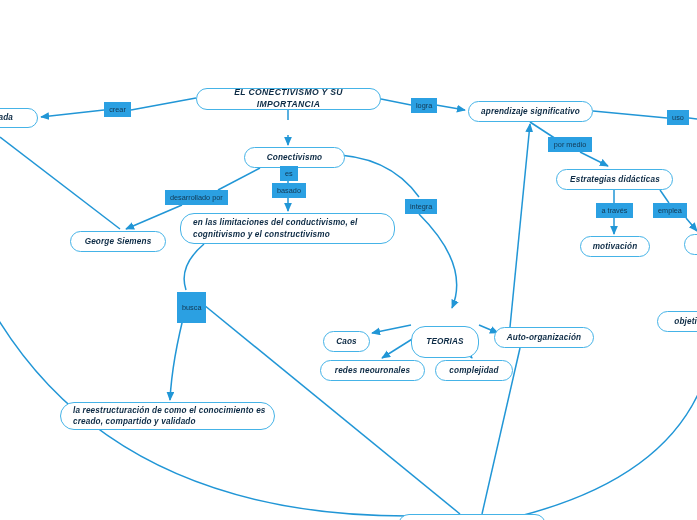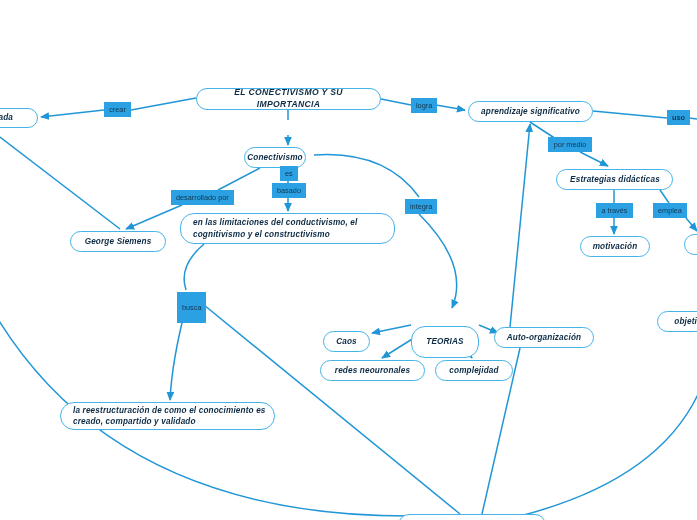--- a/index.html
+++ b/index.html
@@ -109,42 +109,42 @@
         <path d="M 193 296 L 460 514"></path>
         <path d="M -4 316 Q 120 520 420 516"></path>
         <path d="M 520 516 Q 660 480 700 390"></path>
         <path d="M 697 321 L 719 321"></path>
         <path d="M 0 137 L 120 229"></path>
       </g>
   </svg>
   <div id="node-layer">
       <div class="node big" style="left: 196px; top: 88px; width: 185px; height: 22px;">EL CONECTIVISMO Y SU IMPORTANCIA</div>
       <div class="node" style="left: -34px; top: 108px; width: 72px; height: 20px;">ctada</div>
-      <div class="node" style="left: 244px; top: 147px; width: 62px; height: 21px;">Conectivismo</div>
+      <div class="node" style="left: 244px; top: 147px; width: 101px; height: 21px;">Conectivismo</div>
       <div class="node" style="left: 468px; top: 101px; width: 125px; height: 21px;">aprendizaje significativo</div>
       <div class="node" style="left: 556px; top: 169px; width: 117px; height: 21px; padding-left: 8px;">Estrategias didácticas</div>
       <div class="node multiline" style="left: 180px; top: 213px; width: 215px; height: 31px;">en  las limitaciones  del conductivismo, el cognitivismo y el constructivismo</div>
       <div class="node" style="left: 70px; top: 231px; width: 96px; height: 21px;">George Siemens</div>
       <div class="node" style="left: 580px; top: 236px; width: 70px; height: 21px;">motivación</div>
       <div class="node" style="left: 684px; top: 234px; width: 40px; height: 21px;"></div>
       <div class="node" style="left: 411px; top: 326px; width: 68px; height: 32px; text-align: center;">TEORIAS</div>
       <div class="node" style="left: 323px; top: 331px; width: 47px; height: 21px;">Caos</div>
       <div class="node" style="left: 494px; top: 327px; width: 100px; height: 21px;">Auto-organización</div>
       <div class="node" style="left: 657px; top: 311px; width: 62px; height: 21px;">objetiv</div>
       <div class="node" style="left: 320px; top: 360px; width: 105px; height: 21px;">redes neouronales</div>
       <div class="node" style="left: 435px; top: 360px; width: 78px; height: 21px;">complejidad</div>
       <div class="node multiline" style="left: 60px; top: 402px; width: 215px; height: 28px;">la reestructuración de como el conocimiento es creado, compartido y validado</div>
       <div class="node" style="left: 398px; top: 514px; width: 148px; height: 22px;"></div>
     </div>
   <div id="label-layer">
       <div class="label" style="left: 104px; top: 102px; min-width: 27px; height: 15px;">crear</div>
       <div class="label" style="left: 411px; top: 98px; min-width: 25px; height: 15px;">logra</div>
-      <div class="label" style="left: 667px; top: 110px; min-width: 22px; height: 15px; font-weight: bold;">uso</div>
+      <div class="label" style="left: 667px; top: 110px; min-width: 22px; height: 15px;">uso</div>
       <div class="label" style="left: 280px; top: 120px; min-width: 17px; height: 15px; margin-top: 46px;">es</div>
       <div class="label" style="left: 548px; top: 137px; min-width: 44px; height: 15px;">por medio</div>
       <div class="label" style="left: 272px; top: 183px; min-width: 32px; height: 15px;">basado</div>
-      <div class="label" style="left: 171px; top: 190px; min-width: 62px; height: 15px;">desarrollado por</div>
+      <div class="label" style="left: 165px; top: 190px; min-width: 62px; height: 15px;">desarrollado por</div>
       <div class="label" style="left: 405px; top: 199px; min-width: 30px; height: 15px;">integra</div>
       <div class="label" style="left: 596px; top: 203px; min-width: 37px; height: 15px;">a través</div>
       <div class="label" style="left: 653px; top: 203px; min-width: 33px; height: 15px;">emplea</div>
       <div class="label" style="left: 177px; top: 292px; min-width: 28px; height: 31px;">busca</div>
     </div>
 </div>
 
 </body></html>

